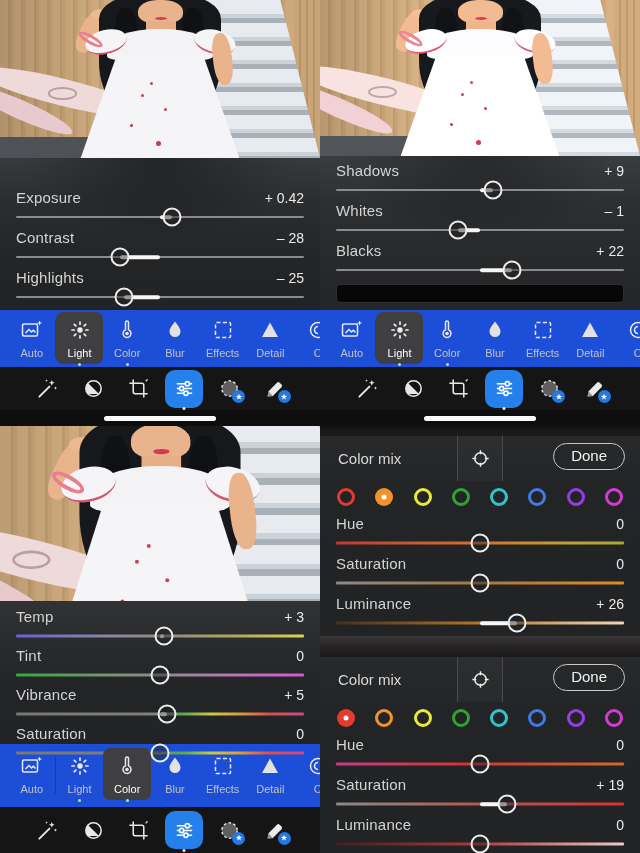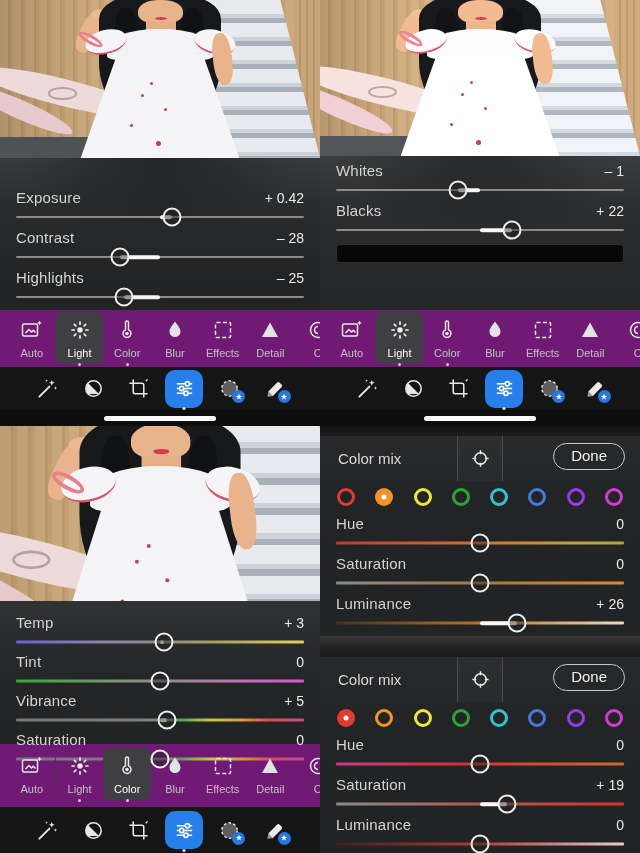--- a/index.html
+++ b/index.html
@@ -36,21 +36,21 @@
   .photo--close .scene{transform:scale(1.32) translateY(1.5%);transform-origin:50% 10%;}
   .photo--b{filter:brightness(1.04);}
 
   
   .panel{position:relative;flex:none;color:#d4d4d4;}
   .panel--tl{height:152px;background:radial-gradient(60% 80% at 50% 0,rgba(8,8,10,.4),transparent 70%),linear-gradient(180deg,#37393b 0,#2b2d2f 28%,#232425 70%,#222324 100%);}
   .panel--tl .sliders{padding-top:30px;}
   .panel--tr{height:154px;background:radial-gradient(60% 80% at 50% 0,rgba(8,8,10,.35),transparent 70%),linear-gradient(180deg,#3a3c3e 0,#2c2e30 32%,#242526 100%);}
   .panel--tr .sliders{padding-top:5px;}
   .panel--bl{height:143px;background:linear-gradient(180deg,#303234 0,#242527 55%,#222324 100%);}
-  .panel--bl .sliders{padding-top:12px;}
+  .panel--bl .sliders{padding-top:6px;}
   .panel--mix{background:linear-gradient(180deg,#28292b 0,#232425 30%,#222324 100%);}
   .strip-dark{flex:none;height:10px;background:linear-gradient(180deg,#121212,#1d1c1d);}
   .strip-photo{flex:none;height:21px;background:linear-gradient(180deg,#3a3739 0,#262425 45%,#1b1a1b 100%);}
 
   .s-row{padding:0 16px;height:40px;}
   .panel--bl .s-row{height:39px;}
   .s-head{display:flex;justify-content:space-between;align-items:flex-end;height:18px;}
   .s-label{font-size:15px;color:#d4d4d4;letter-spacing:.2px;}
   .s-value{font-size:14px;color:#eaeaea;}
   .s-track{position:relative;height:22px;}
@@ -69,21 +69,21 @@
   .mix-title{position:absolute;left:18px;top:14px;font-size:15px;color:#d8d8d8;}
   .ta-box{position:absolute;left:50%;transform:translateX(-50%);top:0;width:46px;height:45px;display:flex;align-items:center;justify-content:center;border-left:1px solid #4b4b4d;border-right:1px solid #4b4b4d;background:rgba(255,255,255,.025);}
   .ta-box svg{width:23px;height:23px;}
   .done-btn{position:absolute;right:15px;top:7px;padding:4px 17px;border:1.5px solid #c9c9c9;border-radius:16px;color:#f1f1f1;font-size:15px;background:transparent;line-height:1.1;}
   .dots{display:flex;justify-content:space-between;padding:0 17px;margin-top:4px;height:22px;align-items:center;}
   .dot{position:relative;width:18px;height:18px;border-radius:50%;flex:none;}
   .dot i{position:absolute;left:50%;top:50%;width:5px;height:5px;background:#fff;border-radius:50%;transform:translate(-50%,-50%);}
   .mix-sliders{margin-top:6px;}
 
   
-  .toolrow{flex:none;height:57px;background:#701a75;display:flex;padding:2px 0 0 8px;overflow:hidden;text-align:right;}
+  .toolrow{flex:none;height:57px;background:#1d4ed8;display:flex;padding:2px 0 0 8px;overflow:hidden;text-align:right;}
   .toolrow--tall{height:63px;padding-top:4px;}
   .tab{position:relative;flex:none;width:47.7px;height:52px;display:flex;flex-direction:column;align-items:center;justify-content:center;gap:5px;border-radius:7px;}
   .tab:first-child::after{content:"";position:absolute;right:0;top:8px;height:38px;width:1px;background:#3d3d3f;}
   .tab.sel{background:#3f3f41;}
   .tab-ic svg{width:24px;height:24px;display:block;}
   .tab-lb{font-size:11px;color:#c2c2c2;white-space:nowrap;}
   .tab.sel .tab-lb{color:#fff;}
   .tab-dot{position:absolute;bottom:-2px;width:3px;height:3px;border-radius:50%;background:#cfcfcf;}
 
   
@@ -335,20 +335,31 @@
           <div class="ph-skirt"></div>
           <div class="ph-reddots"></div>
           <div class="ph-arm-r"></div>
           <div class="ph-scrunchie"></div>
         </div>
       </div>
     <div class="panel panel--tr">
       <div class="sliders">
           <div class="s-row">
       <div class="s-head">
+              <span class="s-label">Shadows</span>
+      <span class="s-value">+ 9</span>
+            </div>
+      <div class="s-track">
+        <i class="s-line" style="background:#8b8b8b"></i>
+              <i class="s-active" style="left:50%;width:4.5%"></i>
+        <i class="s-knob" style="left:54.5%"></i>
+      </div>
+          </div>
+          <div class="s-row">
+      <div class="s-head">
               <span class="s-label">Whites</span>
       <span class="s-value">– 1</span>
             </div>
       <div class="s-track">
         <i class="s-line" style="background:#8b8b8b"></i>
               <i class="s-active" style="left:42.5%;width:7.5%"></i>
         <i class="s-knob" style="left:42.5%"></i>
       </div>
           </div>
           <div class="s-row">

